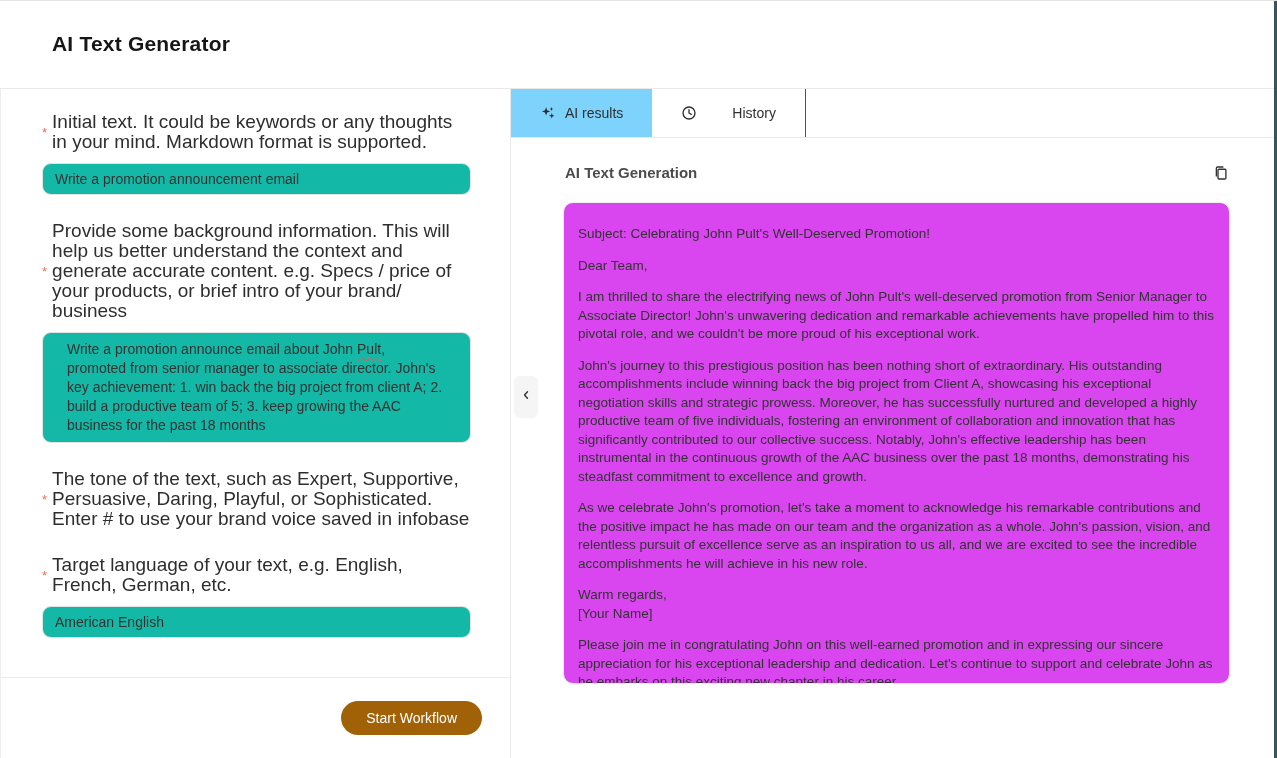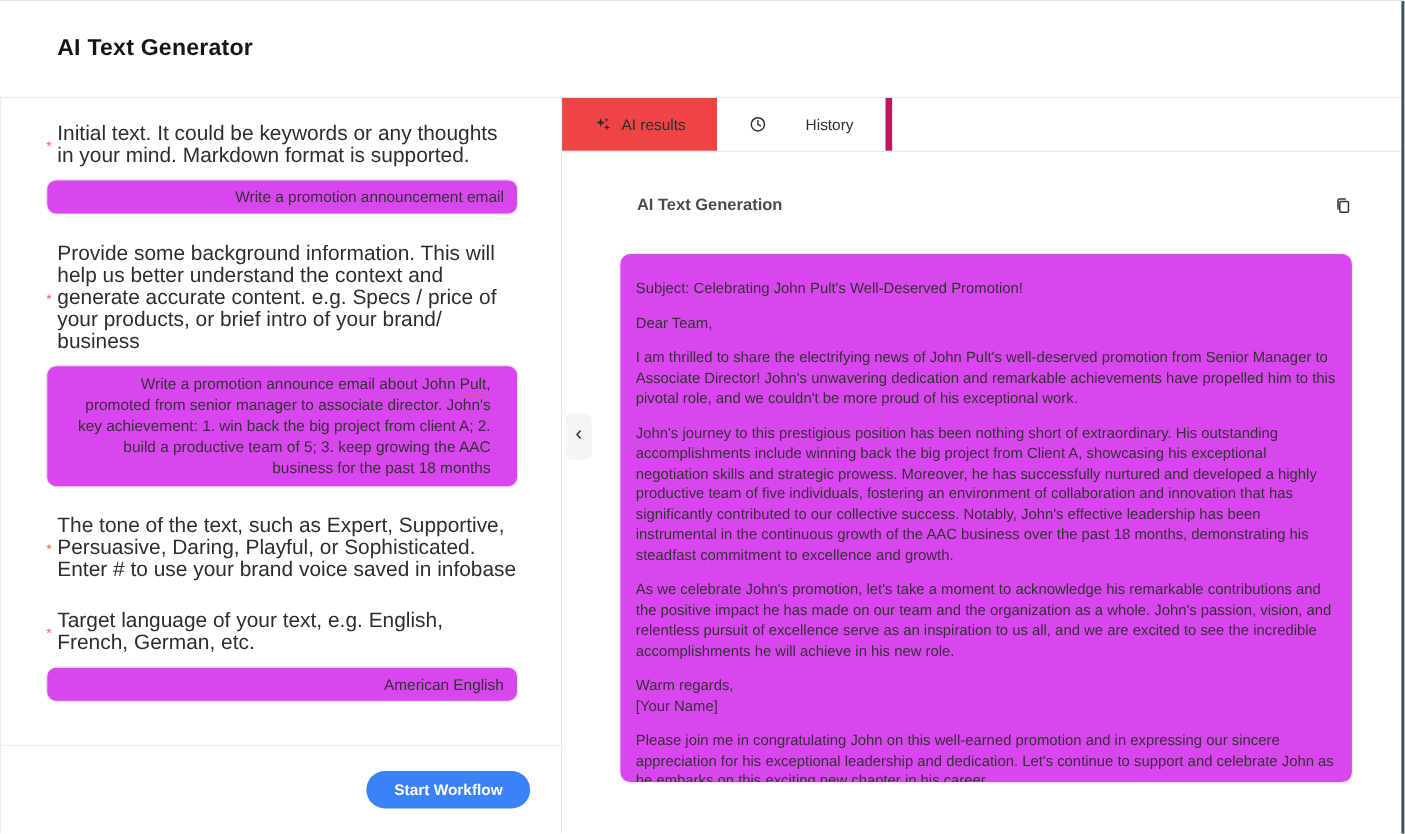--- a/index.html
+++ b/index.html
@@ -30,51 +30,51 @@
   .left-panel {
     width:511px; border-right:1px solid #e9e9e9; border-left:1px solid #eeeeee;
     display:flex; flex-direction:column; background:#fff;
   }
   .form { flex:1; padding:23px 39px 0 41px; overflow:hidden; }
   .field { margin-bottom:26px; }
   .label-row { display:flex; align-items:center; gap:5px; margin-bottom:11px; }
   .asterisk { color:#f16a5f; font-size:13px; flex:0 0 auto; line-height:1; }
   .field-label { font-size:19px; color:#2e2e2e; line-height:20px; }
   .text-input, .text-area {
-    width:100%; border:1px solid #e3e3e3; border-radius:9px; background:#d946ef;
-    font-size:14px; color:#333; padding:6px 12px; line-height:19px;text-align:right;
+    width:100%; border:1px solid #e3e3e3; border-radius:9px; background:#14b8a6;
+    font-size:14px; color:#333; padding:6px 12px; line-height:19px;
   }
   .text-input { height:32px; white-space:nowrap; overflow:hidden; }
   .text-area { min-height:87px; padding:7px 24px; }
   .squiggle { text-decoration: underline wavy #e05c5c 1px; text-underline-offset:3px; }
   .caret { display:inline-block; width:0; border-left:1.5px solid #444; height:14px; vertical-align:-2px; }
 
   .form-footer {
     height:81px; border-top:1px solid #ececec; display:flex;
     justify-content:flex-end; align-items:center; padding-right:28px;
   }
   .start-btn {
-    background:#3b82f6; color:#fff; border:none; border-radius:19px;
-    font-size:14px; font-family:inherit; padding:9px 25px; cursor:pointer;font-weight:bold;
+    background:#a16207; color:#fff; border:none; border-radius:19px;
+    font-size:14px; font-family:inherit; padding:9px 25px; cursor:pointer;
   }
 
   
   .right-panel { flex:1; position:relative; background:#fff; }
   .tabs { display:flex; height:49px; border-bottom:1px solid #e9e9e9; }
   .tab {
     display:flex; align-items:center; gap:8px; padding:0 29px;
     font-size:14px; color:#2f2f2f; cursor:pointer; background:#fff;
   }
-  .tab.active { background:#ef4444; }
-  .tab-history { border-right:6px solid #be185d;gap:35px; }
+  .tab.active { background:#7dd3fc; }
+  .tab-history { border-right:1px solid #be185d;gap:35px; }
   .tab .icon { display:flex; align-items:center; }
 
   .panel-body { padding:24px 47px 0 52px; }
   .result-header { display:flex; justify-content:space-between; align-items:center; margin-bottom:19px; }
-  .result-header h2 { margin:16px; font-size:15px; font-weight:700; color:#4b4b4b;text-align:center; }
+  .result-header h2 { margin:2px; font-size:15px; font-weight:700; color:#4b4b4b;text-align:center; }
   .copy-btn { cursor:pointer; display:flex; align-items:center; }
 
   .email-box {
     background:#d946ef; border:1px solid #f0f0f0; border-radius:10px;
     padding:9px 15px 16px 14px; font-size:13.5px; line-height:18.5px; color:#333;
     height:482px; overflow:hidden;
   }
   .email-box p { margin:13px 0; }
   .email-box p:first-child { margin-top:13px; }
 

